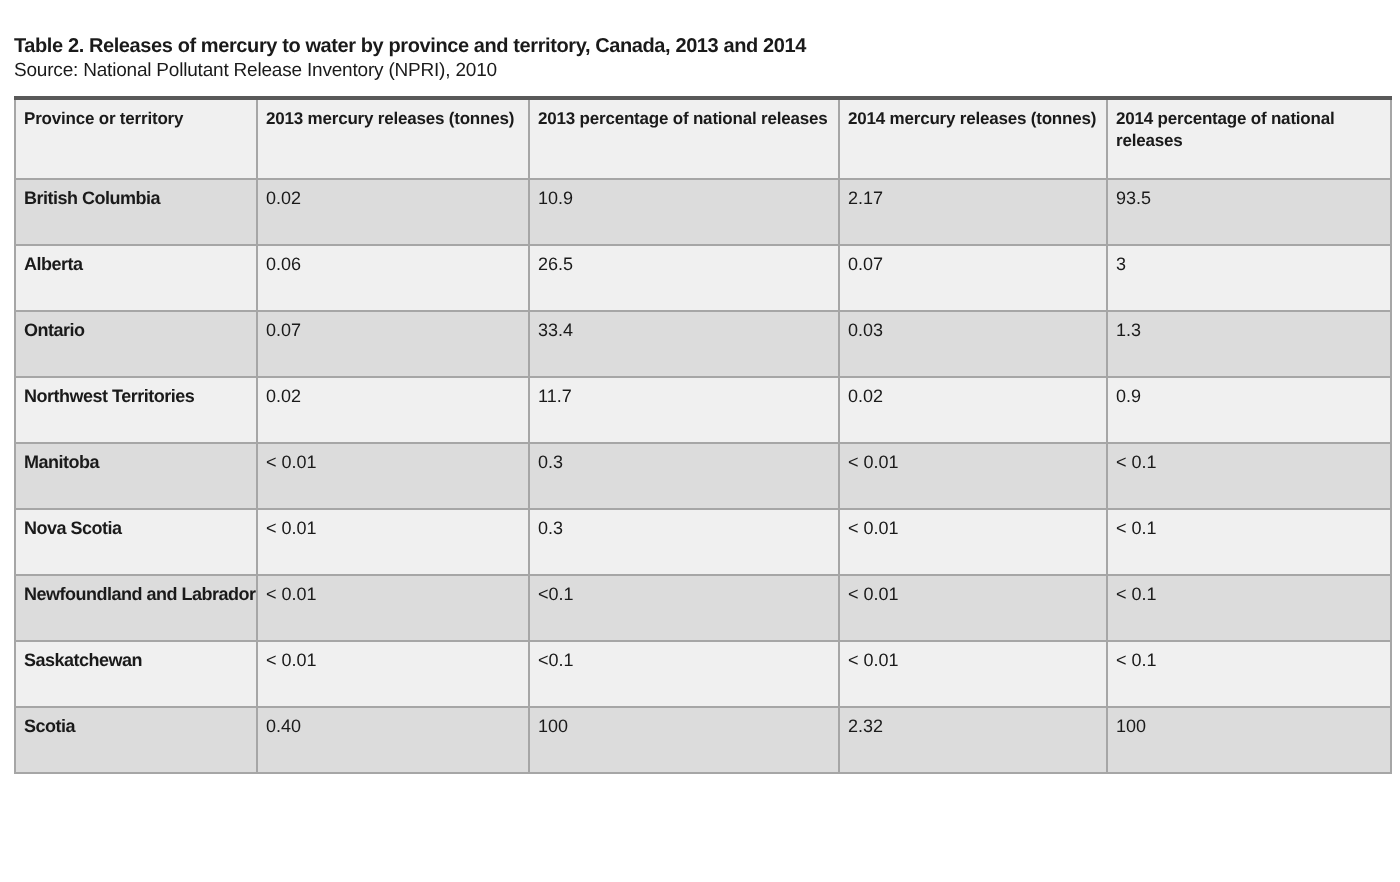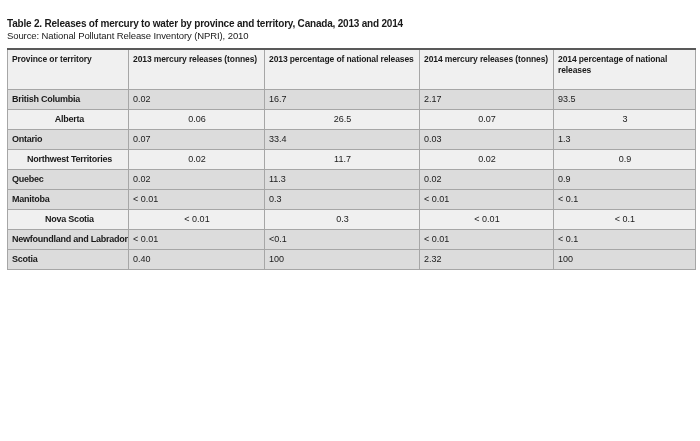--- a/index.html
+++ b/index.html
@@ -54,25 +54,25 @@
     line-height: 11px;
     padding: 4px 3px 3px 4px;
     height: 40px;
     white-space: nowrap;
   }
   .data-table th.wrap { white-space: normal; }
   .data-table td {
     font-size: 9px;
     line-height: 11px;
     padding: 4px 3px 3px 4px;
-    height: 20px;
+    height: 33px;
     margin-left: 15px;
   }
   .data-table tr.shaded td { background: var(--row-shaded); }
-  .data-table tr.light td { background: var(--row-light); text-align: center; }
+  .data-table tr.light td { background: var(--row-light); }
   .data-table td.province {
     font-weight: 700;
     letter-spacing: -0.25px;
     white-space: nowrap;
     padding-right: 1px;
   }
 </style>
 </head>
 <body>
 
@@ -94,21 +94,21 @@
           <th>2013 mercury releases (tonnes)</th>
           <th>2013 percentage of national releases</th>
           <th>2014 mercury releases (tonnes)</th>
           <th class="wrap">2014 percentage of national releases</th>
         </tr>
     </thead>
     <tbody>
         <tr class="shaded">
           <td class="province">British Columbia</td>
           <td>0.02</td>
-          <td>16.7</td>
+          <td>10.9</td>
           <td>2.17</td>
           <td>93.5</td>
         </tr>
         <tr class="light">
           <td class="province">Alberta</td>
           <td>0.06</td>
           <td>26.5</td>
           <td>0.07</td>
           <td>3</td>
         </tr>
@@ -120,47 +120,47 @@
           <td>1.3</td>
         </tr>
         <tr class="light">
           <td class="province">Northwest Territories</td>
           <td>0.02</td>
           <td>11.7</td>
           <td>0.02</td>
           <td>0.9</td>
         </tr>
         <tr class="shaded">
-          <td class="province">Quebec</td>
-          <td>0.02</td>
-          <td>11.3</td>
-          <td>0.02</td>
-          <td>0.9</td>
-        </tr>
-        <tr class="shaded">
           <td class="province">Manitoba</td>
           <td>&lt; 0.01</td>
           <td>0.3</td>
           <td>&lt; 0.01</td>
           <td>&lt; 0.1</td>
         </tr>
         <tr class="light">
           <td class="province">Nova Scotia</td>
           <td>&lt; 0.01</td>
           <td>0.3</td>
           <td>&lt; 0.01</td>
           <td>&lt; 0.1</td>
         </tr>
         <tr class="shaded">
           <td class="province">Newfoundland and Labrador</td>
           <td>&lt; 0.01</td>
           <td>&lt;0.1</td>
           <td>&lt; 0.01</td>
           <td>&lt; 0.1</td>
         </tr>
+        <tr class="light">
+          <td class="province">Saskatchewan</td>
+          <td>&lt; 0.01</td>
+          <td>&lt;0.1</td>
+          <td>&lt; 0.01</td>
+          <td>&lt; 0.1</td>
+        </tr>
         <tr class="shaded">
           <td class="province">Scotia</td>
           <td>0.40</td>
           <td>100</td>
           <td>2.32</td>
           <td>100</td>
         </tr>
       </tbody>
   </table>
 </div>

